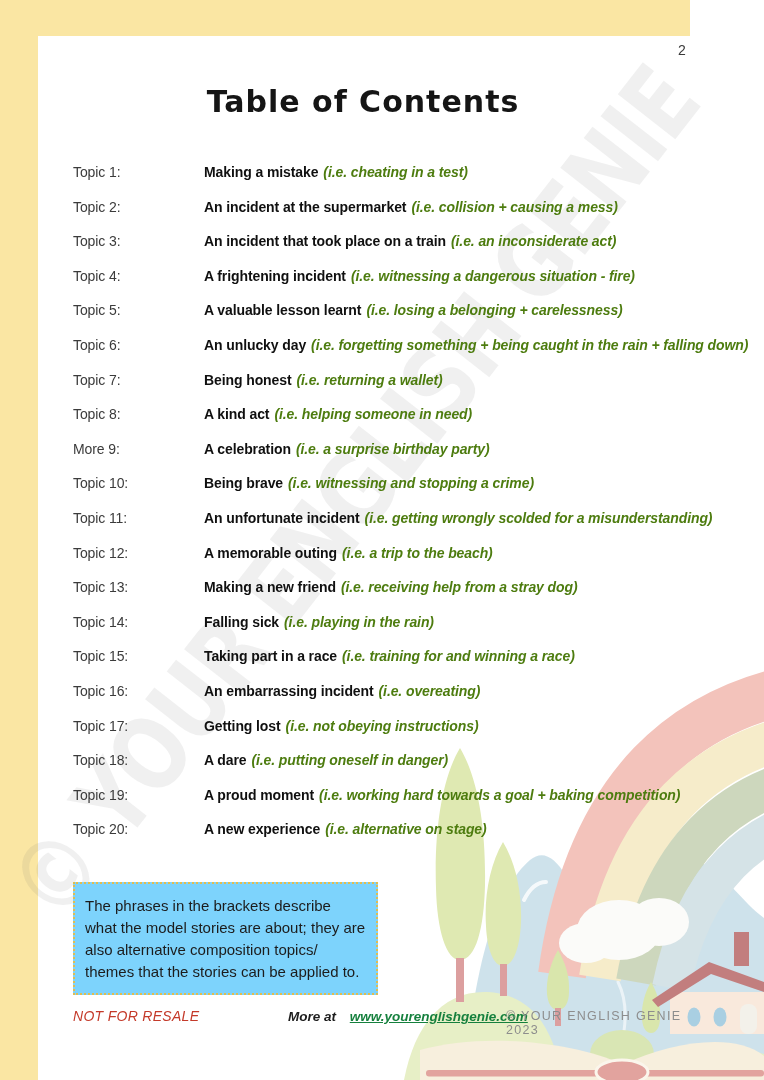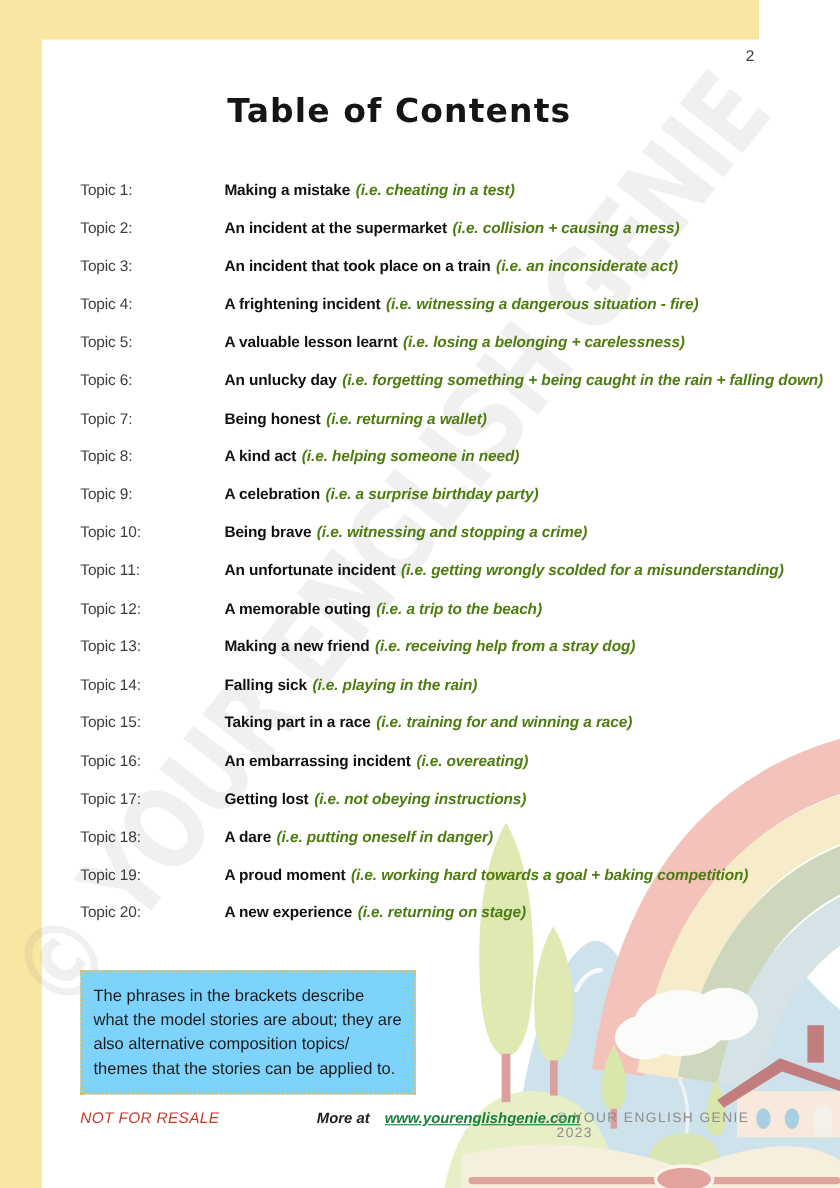--- a/index.html
+++ b/index.html
@@ -142,21 +142,21 @@
 
   <li class="topic-row">
     <span class="t-label">Topic 7:</span><span class="t-title">Being honest</span><span class="t-note">(i.e. returning a wallet)</span>
   </li>
 
   <li class="topic-row">
     <span class="t-label">Topic 8:</span><span class="t-title">A kind act</span><span class="t-note">(i.e. helping someone in need)</span>
   </li>
 
   <li class="topic-row">
-    <span class="t-label">Topic 9:</span><span class="t-title">A celebration</span><span class="t-note">(i.e. a surprise birthday party)</span>
+    <span class="t-label">More 9:</span><span class="t-title">A celebration</span><span class="t-note">(i.e. a surprise birthday party)</span>
   </li>
 
   <li class="topic-row">
     <span class="t-label">Topic 10:</span><span class="t-title">Being brave</span><span class="t-note">(i.e. witnessing and stopping a crime)</span>
   </li>
 
   <li class="topic-row">
     <span class="t-label">Topic 11:</span><span class="t-title">An unfortunate incident</span><span class="t-note">(i.e. getting wrongly scolded for a misunderstanding)</span>
   </li>
 
@@ -186,21 +186,21 @@
 
   <li class="topic-row">
     <span class="t-label">Topic 18:</span><span class="t-title">A dare</span><span class="t-note">(i.e. putting oneself in danger)</span>
   </li>
 
   <li class="topic-row">
     <span class="t-label">Topic 19:</span><span class="t-title">A proud moment</span><span class="t-note">(i.e. working hard towards a goal + baking competition)</span>
   </li>
 
   <li class="topic-row">
-    <span class="t-label">Topic 20:</span><span class="t-title">A new experience</span><span class="t-note">(i.e. returning on stage)</span>
+    <span class="t-label">Topic 20:</span><span class="t-title">A new experience</span><span class="t-note">(i.e. alternative on stage)</span>
   </li>
 </ul>
 
     <div class="note-box">
       <p>The phrases in the brackets describe what the model stories are about; they are also alternative composition topics/ themes that the stories can be applied to.</p>
     </div>
 
     <div class="footer">
       <span class="resale">NOT FOR RESALE</span>
       <span class="more"><span>More at </span><a href="#">www.yourenglishgenie.com</a></span>

